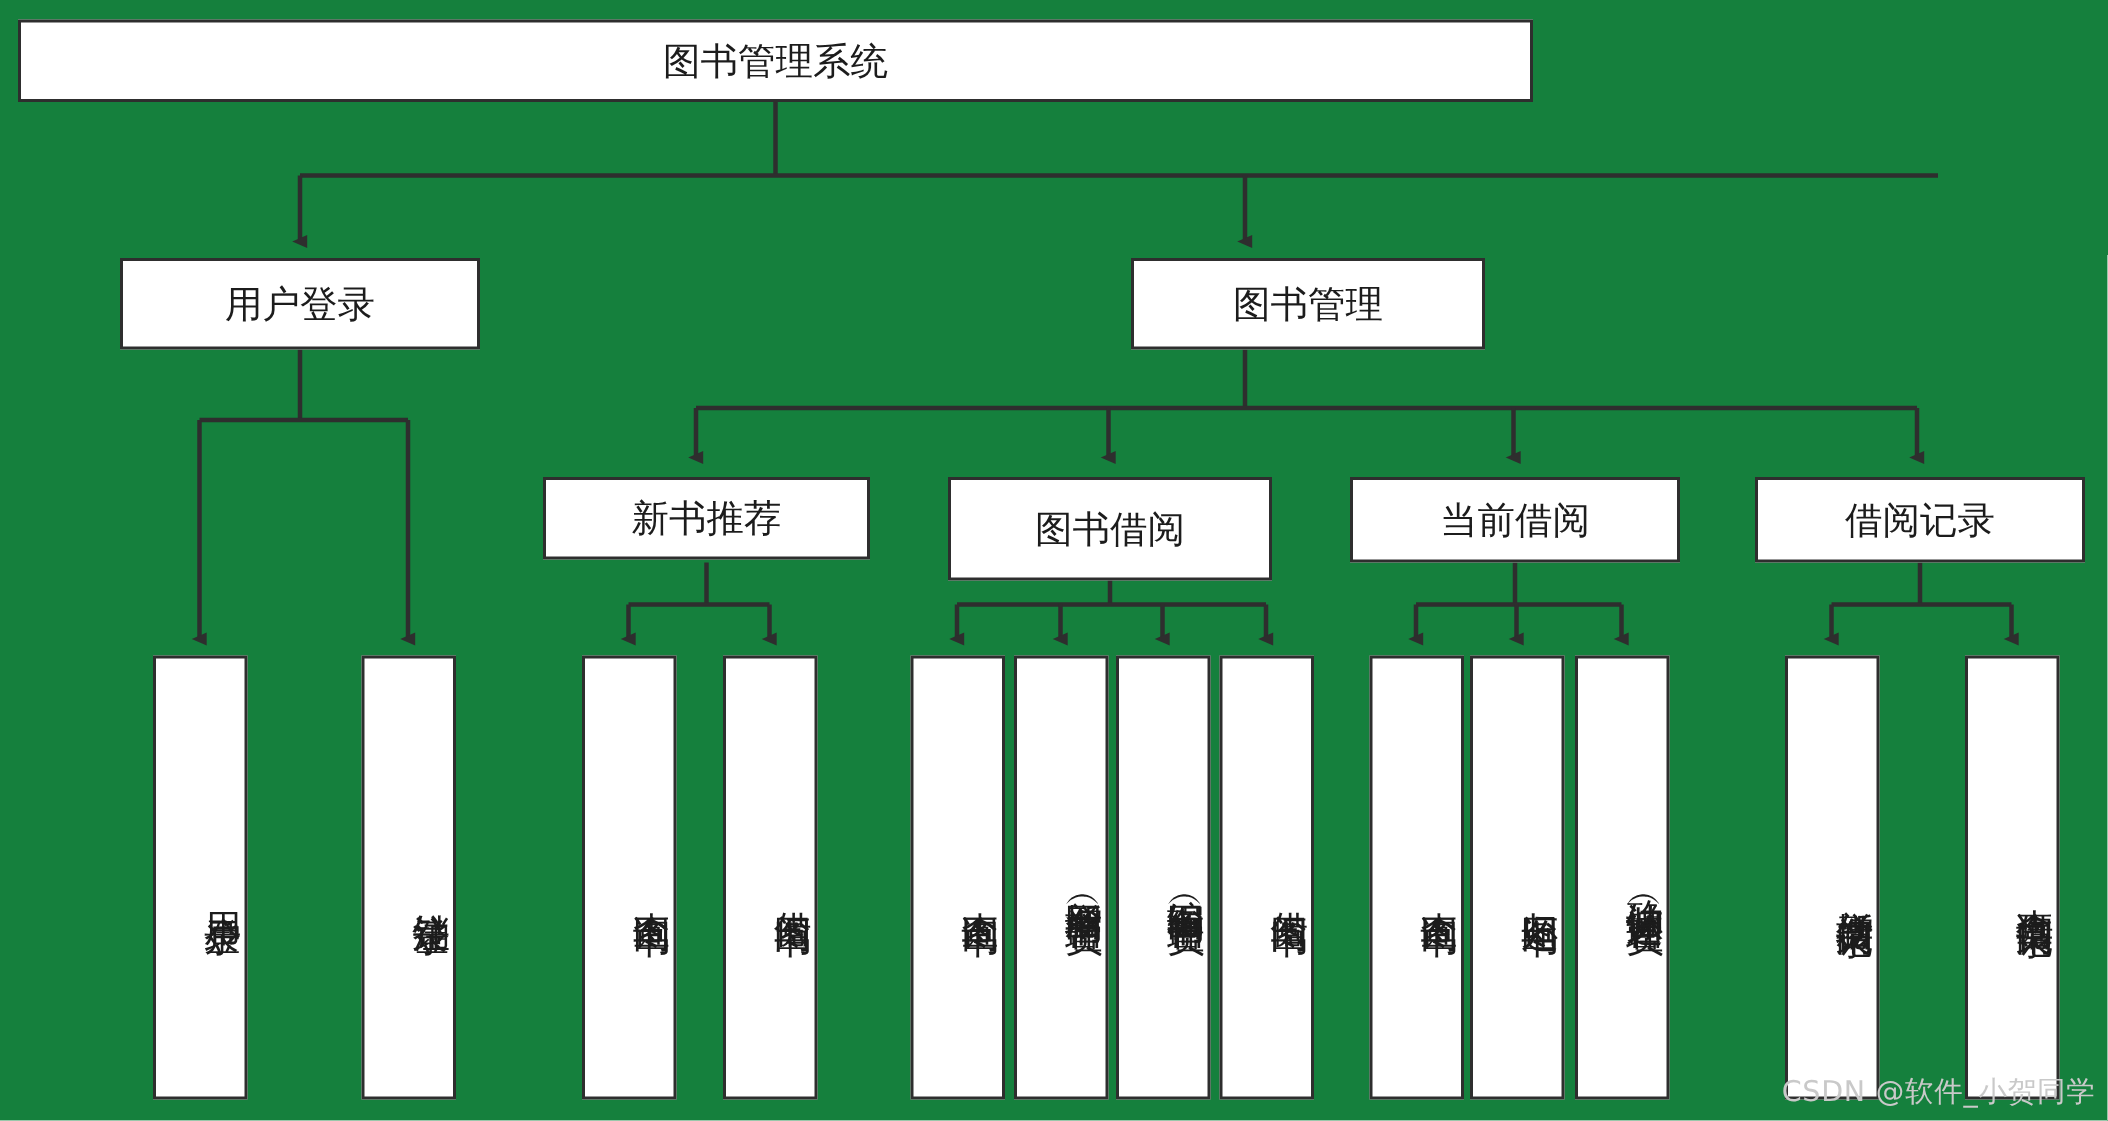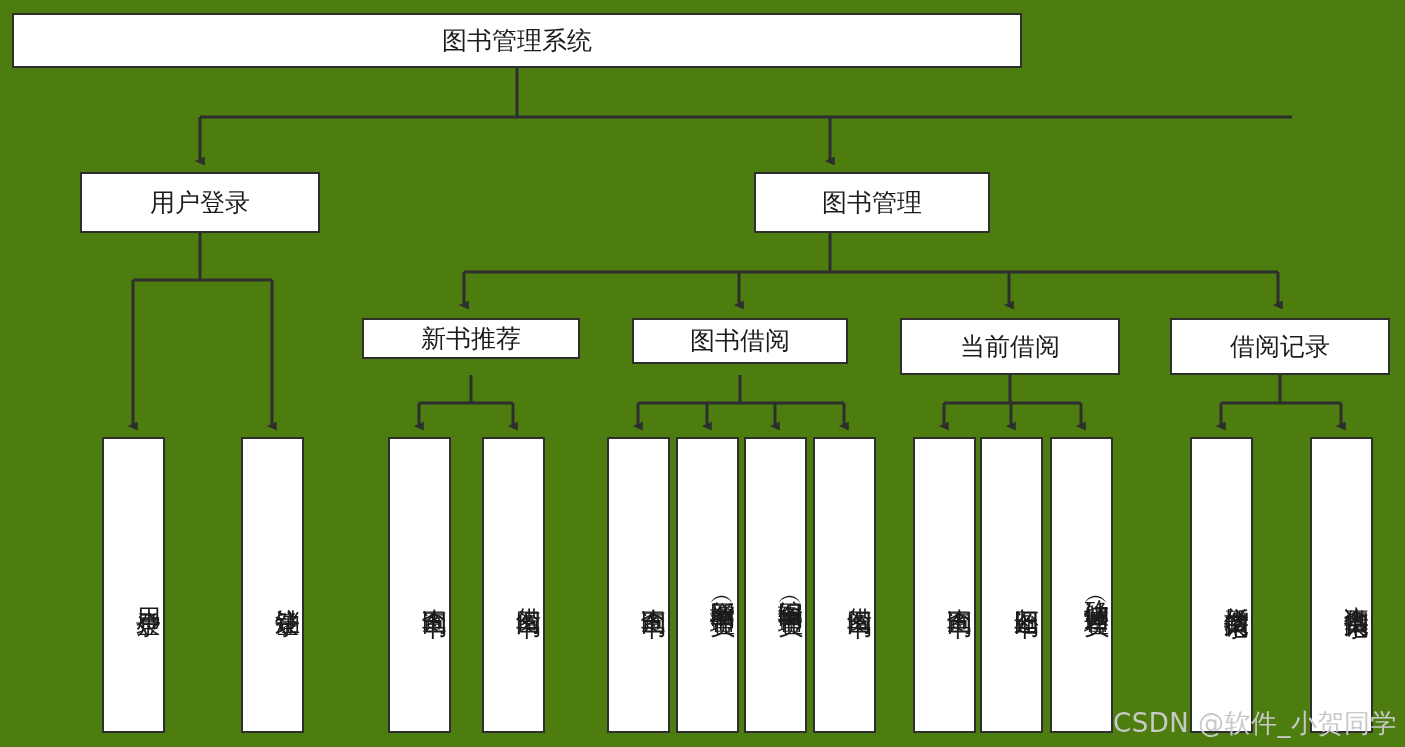--- a/index.html
+++ b/index.html
@@ -8,21 +8,21 @@
     padding: 0;
     background: #ffffff;
   }
   body {
     font-family: "DejaVu Sans", "Liberation Sans", sans-serif;
   }
   #canvas {
     position: relative;
     width: 1405px;
     height: 747px;
-    background: #4d7c0f;
+    background: #15803d;
     overflow: hidden;
   }
   #edges {
     position: absolute;
     left: 0;
     top: 0;
     width: 1405px;
     height: 747px;
     pointer-events: none;
   }
@@ -54,21 +54,21 @@
     padding-top: 14px;
     white-space: nowrap;
   }
   .node.vert.tall {
     padding-top: 8px;
   }
   .watermark {
     position: absolute;
     right: 8px;
     bottom: 6px;
-    font-size: 26px;
+    font-size: 19px;
     color: #c9c9c9;
     letter-spacing: 0.5px;
     white-space: nowrap;
     user-select: none;
   }
 </style>
 </head>
 <body>
 
 <div id="canvas">
@@ -121,22 +121,22 @@
       <path d="M1221,403 L1221,426" marker-end="url(#arrow)"></path>
       <path d="M1341,403 L1341,426" marker-end="url(#arrow)"></path>
     </g>
   </svg>
 
   <div class="node root" style="left:12px; top:13px; width:1010px; height:55px;">图书管理系统</div>
 
   <div class="node horiz" style="left:80px; top:172px; width:240px; height:61px;">用户登录</div>
   <div class="node horiz" style="left:712px; top:172px; width:236px; height:61px;margin-left:42px;">图书管理</div>
 
-  <div class="node horiz" style="left:362px; top:318px; width:218px; height:41px;">新书推荐</div>
-  <div class="node horiz" style="left:632px; top:318px; width:216px; height:46px;">图书借阅</div>
+  <div class="node horiz" style="left:362px; top:318px; width:218px; height:55px;">新书推荐</div>
+  <div class="node horiz" style="left:632px; top:318px; width:216px; height:69px;">图书借阅</div>
   <div class="node horiz" style="left:1170px; top:318px; width:220px; height:57px;">借阅记录</div>
   <div class="node horiz" style="left:900px; top:318px; width:220px; height:57px;">当前借阅</div>
 
   <div class="node vert" style="left:102px; top:437px; width:63px; height:296px;">用户登录</div>
   <div class="node vert" style="left:241px; top:437px; width:63px; height:296px;">注销登录</div>
 
   <div class="node vert" style="left:388px; top:437px; width:63px; height:296px;">查询图书</div>
   <div class="node vert" style="left:482px; top:437px; width:63px; height:296px;">借阅图书</div>
 
   <div class="node vert" style="left:607px; top:437px; width:63px; height:296px;">查询图书</div>

